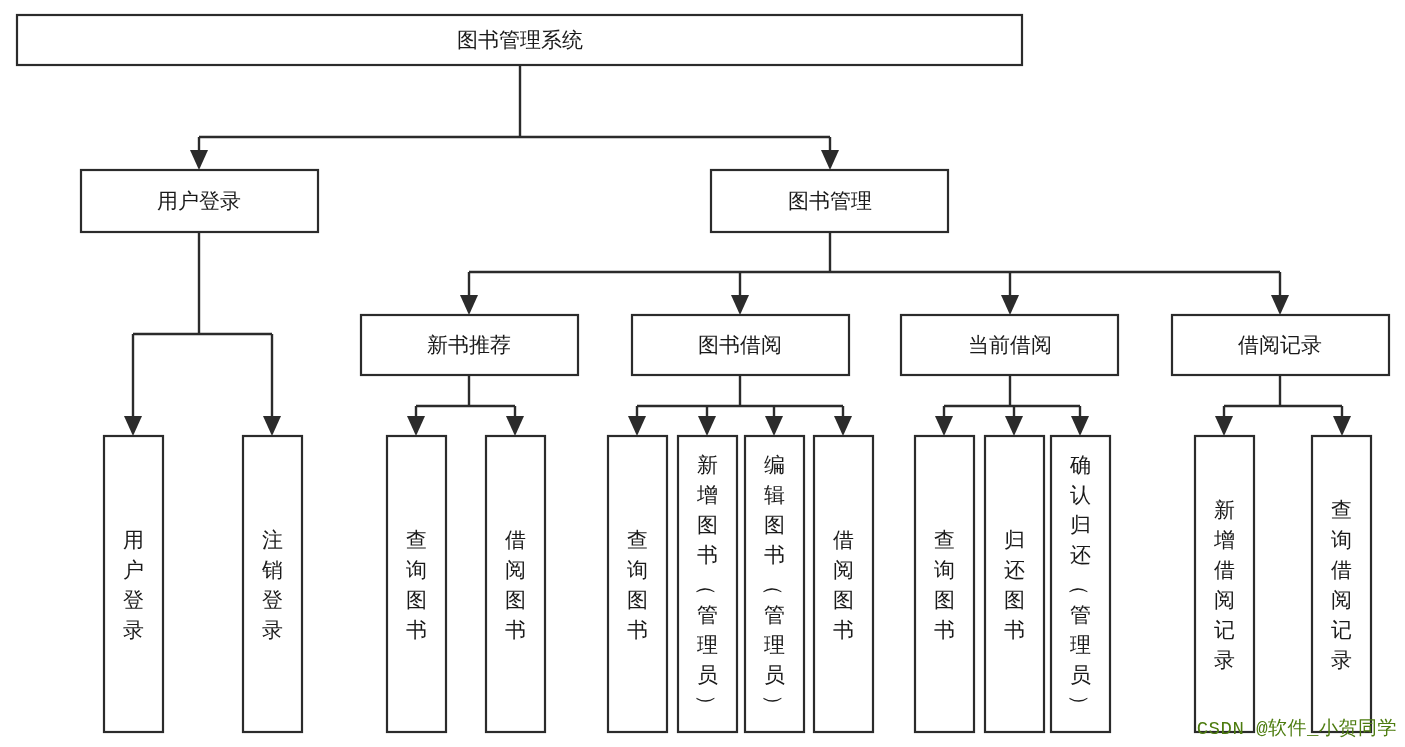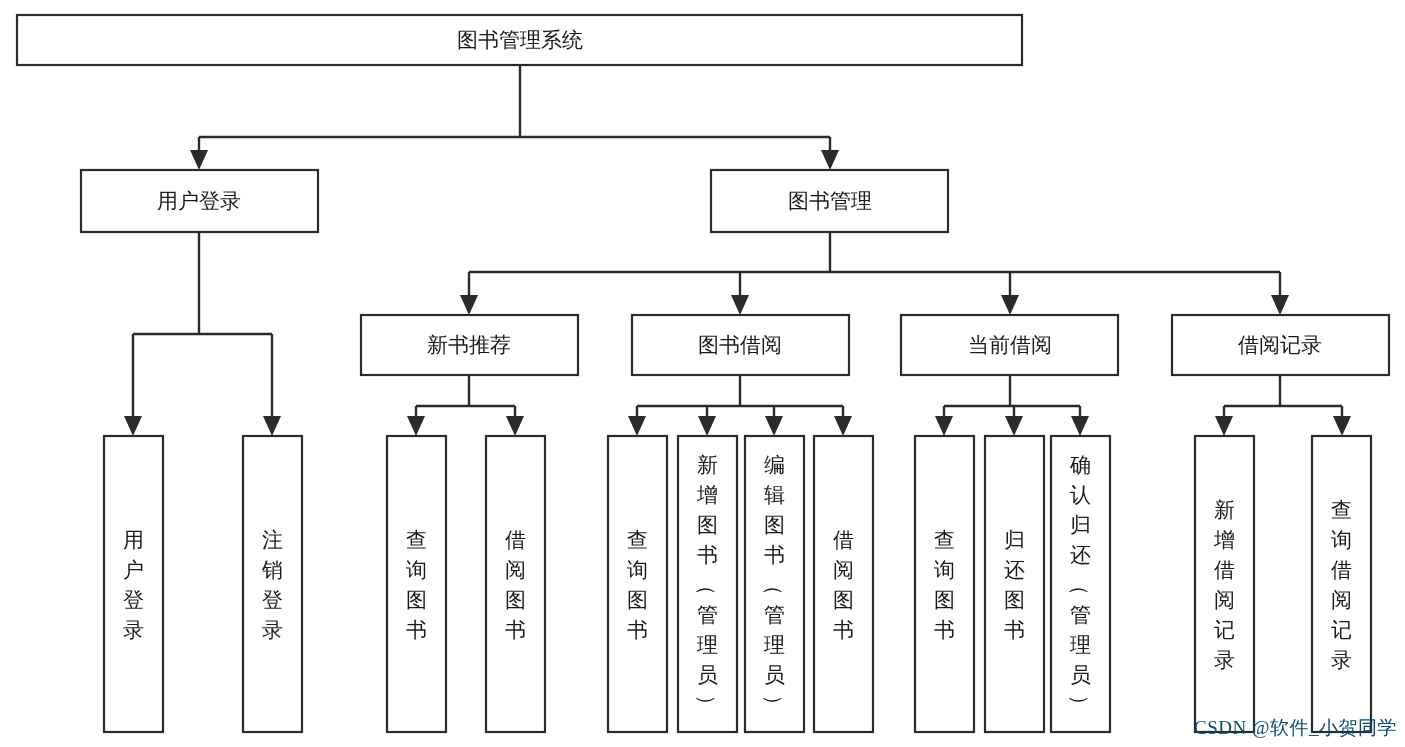--- a/index.html
+++ b/index.html
@@ -49,23 +49,23 @@
     stroke-linecap: butt;
   }
   .arrow-head {
     fill: #2b2b2b;
     stroke: none;
   }
   .watermark-text {
     position: absolute;
     right: 8px;
     bottom: 6px;
-    font-family: Liberation Serif, serif;
+    font-family: Liberation Mono, monospace;
     font-size: 19px;
-    color: #0c4a6e;
+    color: #4d7c0f;
     letter-spacing: 0.5px;
     white-space: nowrap;
     user-select: none;
   }
 </style>
 </head>
 <body>
 
 <div id="page">
 

